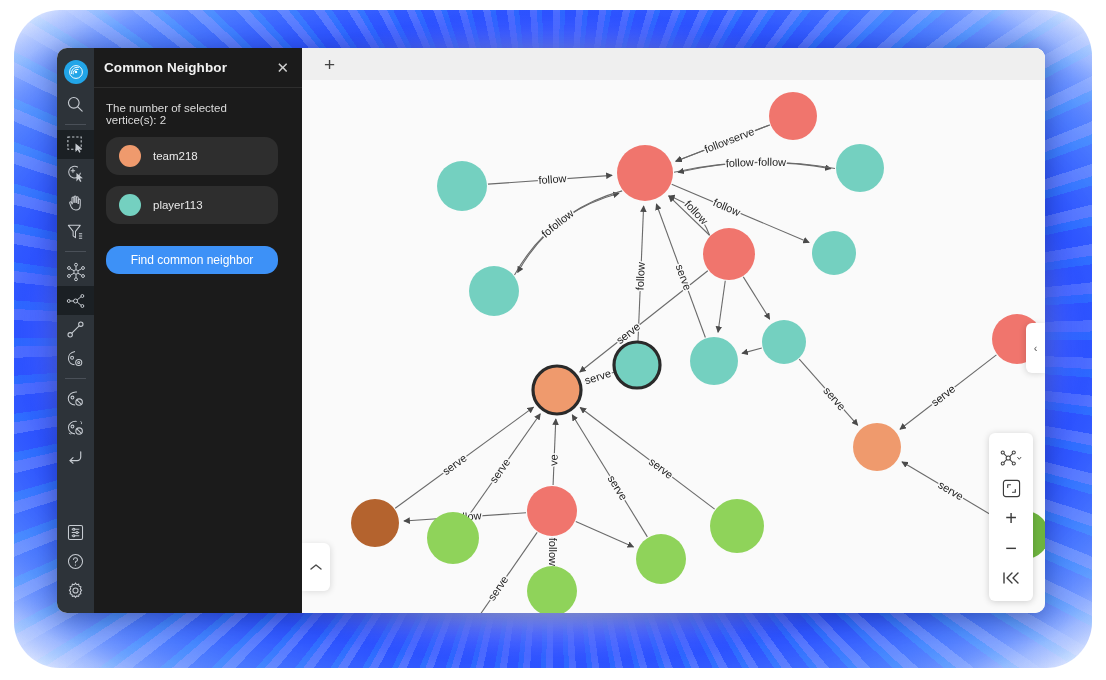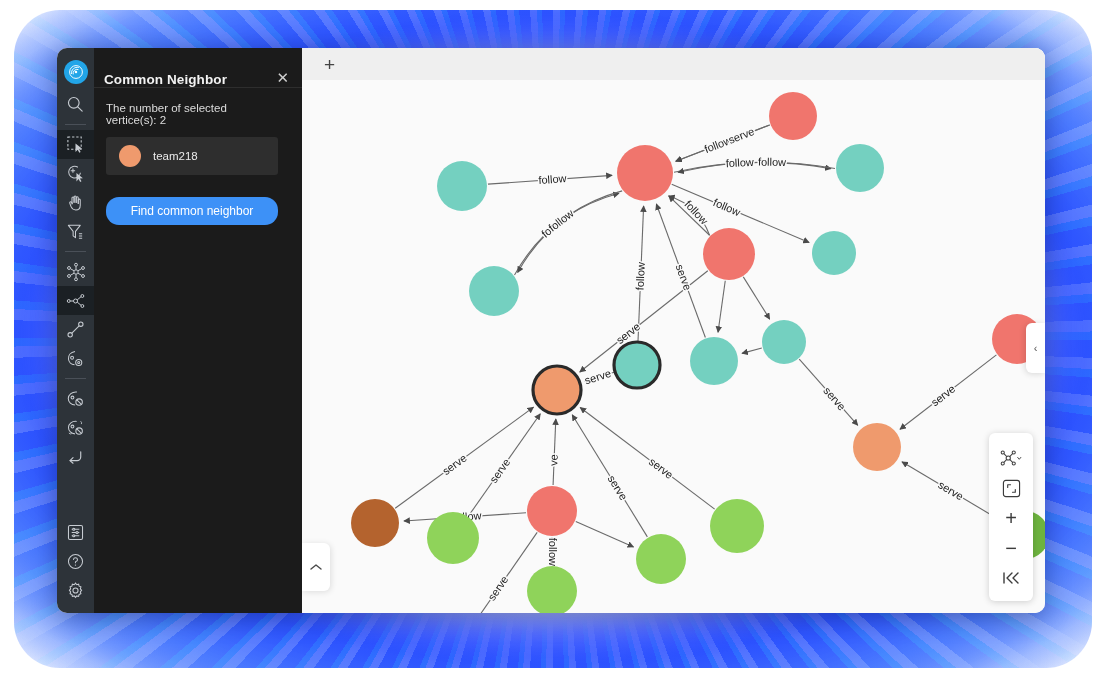--- a/index.html
+++ b/index.html
@@ -74,31 +74,31 @@
   
   #panel{
     position:absolute; left:37px; top:0;
     width: 208px; height: 100%;
     background:#1b1b1b;
     z-index: 5;
     color:#e8e8e8;
   }
   #panel-header{
     height: 40px;
-    display:flex; align-items:flex-end; justify-content:space-between;
+    display:flex; align-items:center; justify-content:space-between;
     padding: 0 10px 0 10px;
     border-bottom: 1px solid #2e2e2e;
   }
   #panel-title{ font-size: 13.5px; font-weight: bold; color:#f2f2f2; letter-spacing:.1px;}
   #panel-close{ font-size: 15px; color:#cfcfcf; cursor:pointer; line-height:1; padding:2px 3px; }
   #panel-body{ padding: 14px 24px 0 12px; }
   #sel-count{ font-size: 11.5px; color:#dcdcdc; margin-bottom: 11px; }
   .vrow{
     background:#2e2e2e;
-    height: 38px; border-radius: 3px;
+    height: 38px; border-radius: 13px;
     display:flex; align-items:center; gap:12px;
     padding: 0 13px;
     margin-bottom: 11px;
     cursor:pointer;
   }
   .vdot{ width:22px;height:22px;border-radius:50%; flex:0 0 auto; }
   .vlabel{ font-size: 11.5px; color:#eaeaea; }
   #find-btn{
     margin-top: 11px;
     width: 100%; height: 28px;
@@ -343,20 +343,24 @@
         <span id="panel-title">Common Neighbor</span>
         <span id="panel-close">✕</span>
       </div>
       <div id="panel-body">
         <div id="sel-count">The number of selected vertice(s): 2</div>
         <div id="vertex-list">
             <div class="vrow">
               <span class="vdot" style="background: rgb(239, 154, 109);"></span>
               <span class="vlabel">team218</span>
             </div>
+            <div class="vrow">
+              <span class="vdot" style="background: rgb(116, 208, 192);"></span>
+              <span class="vlabel">player113</span>
+            </div>
           </div>
         <button id="find-btn">Find common neighbor</button>
       </div>
     </div>
 
     <div id="rail">
 
       <div class="rail-btn logo">
         <span class="logo-circle">
           <svg width="16" height="16" viewBox="0 0 20 20">

